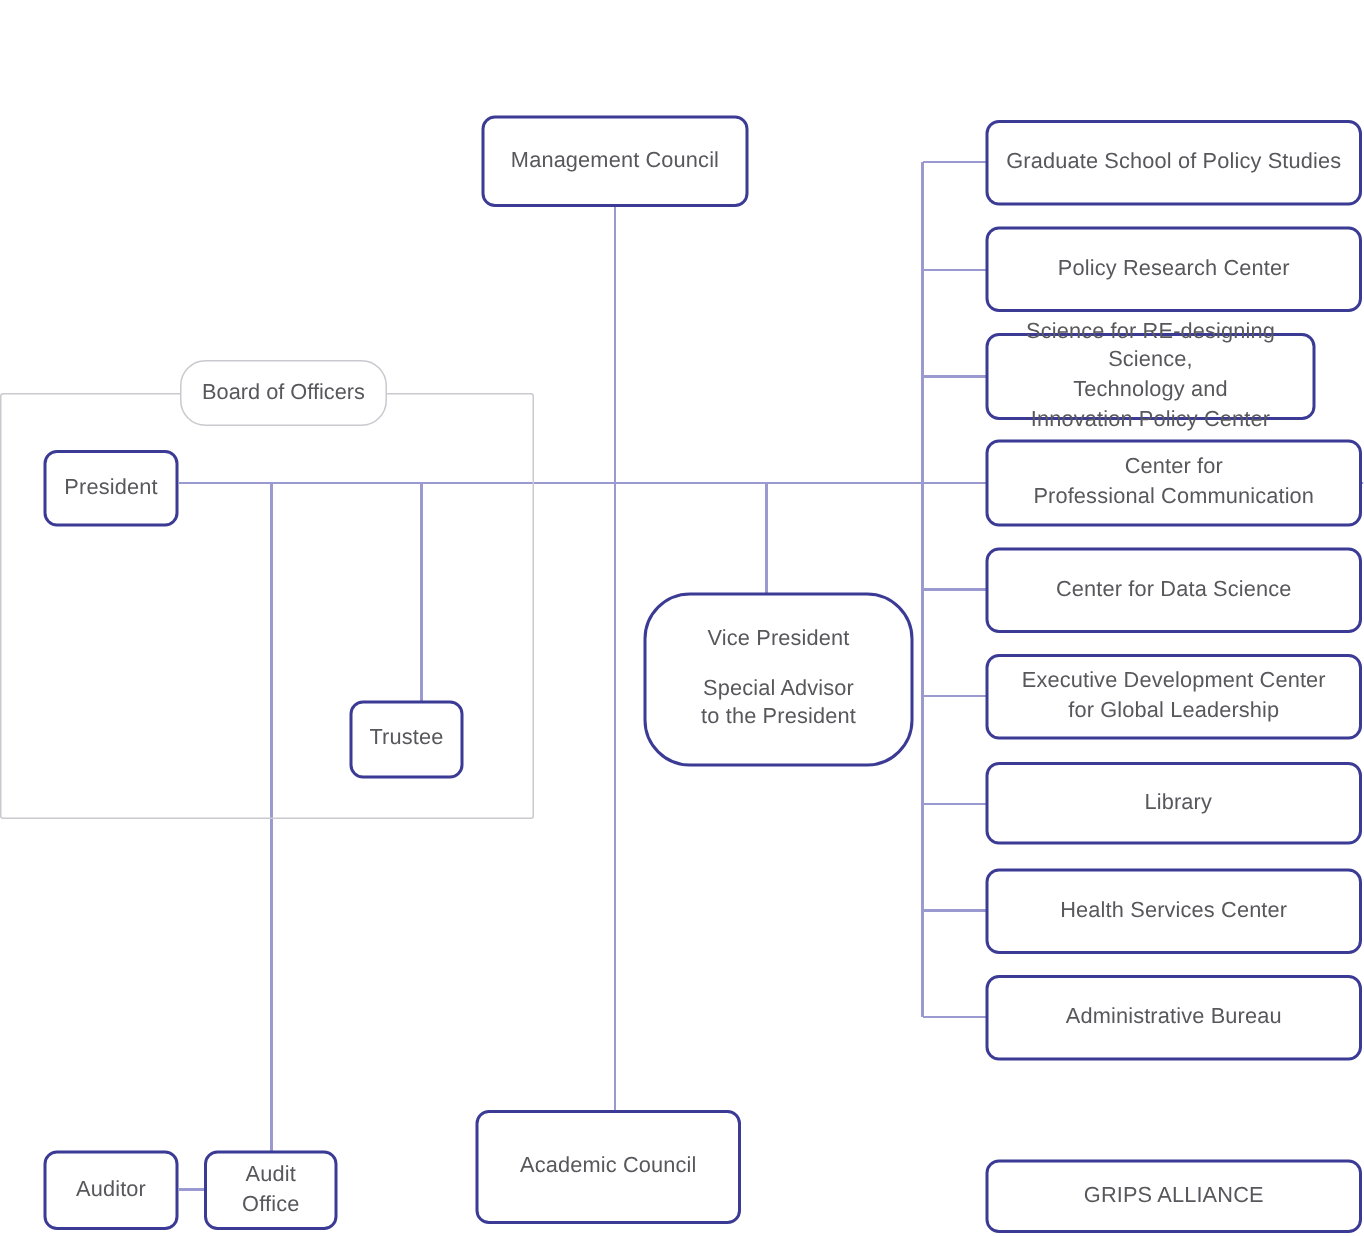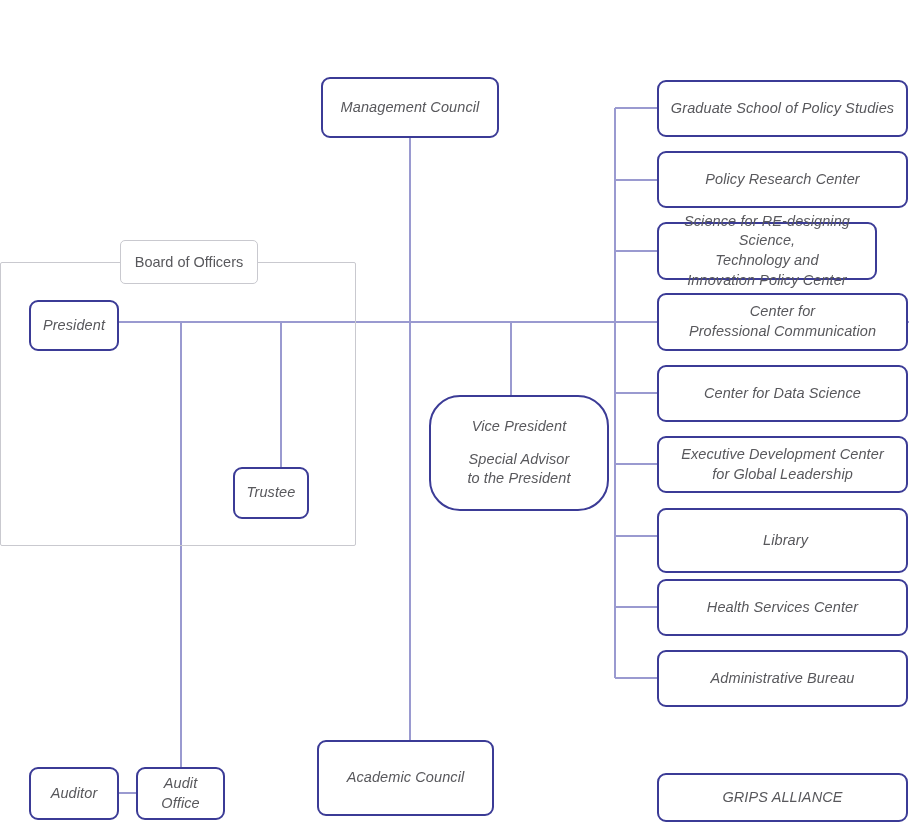--- a/index.html
+++ b/index.html
@@ -36,36 +36,36 @@
     line-height: 1.35;
     letter-spacing: 0.1px;
     display: flex;
     flex-direction: column;
     align-items: center;
     justify-content: center;
     text-align: center;
     padding: 2px 6px;
     z-index: 3;
   }
-  .node .ln { display: block; font-style: italic; }
+  .node .ln { display: block; }
   .node .gap { height: 13px; }
   .group-frame {
     position: absolute;
     box-sizing: border-box;
     border: 1.3px solid #c9c9cf;
     background: transparent;
     border-radius: 2px;
     z-index: 1;
   }
   .group-label {
     position: absolute;
     box-sizing: border-box;
     background: #ffffff;
     border: 1.3px solid #c9c9cf;
-    border-radius: 5px;
+    border-radius: 17px;
     color: #58585c;
     font-size: 14.5px;
     display: flex;
     align-items: center;
     justify-content: center;
     text-align: center;
     z-index: 4;
   }
 </style>
 </head>
@@ -159,21 +159,21 @@
         <span class="ln">Center for</span>
         <span class="ln">Professional Communication</span>
       </div>
       <div class="node" style="left: 657px; top: 365px; width: 251px; height: 57px;">
         <span class="ln">Center for Data Science</span>
       </div>
       <div class="node" style="left: 657px; top: 436px; width: 251px; height: 57px;">
         <span class="ln">Executive Development Center</span>
         <span class="ln">for Global Leadership</span>
       </div>
-      <div class="node" style="left: 657px; top: 508px; width: 251px; height: 65px; padding-left: 12px;">
+      <div class="node" style="left: 657px; top: 508px; width: 251px; height: 55px; padding-left: 12px;">
         <span class="ln">Library</span>
       </div>
       <div class="node" style="left: 657px; top: 579px; width: 251px; height: 57px;">
         <span class="ln">Health Services Center</span>
       </div>
       <div class="node" style="left: 657px; top: 650px; width: 251px; height: 57px;">
         <span class="ln">Administrative Bureau</span>
       </div>
     </div>
 

